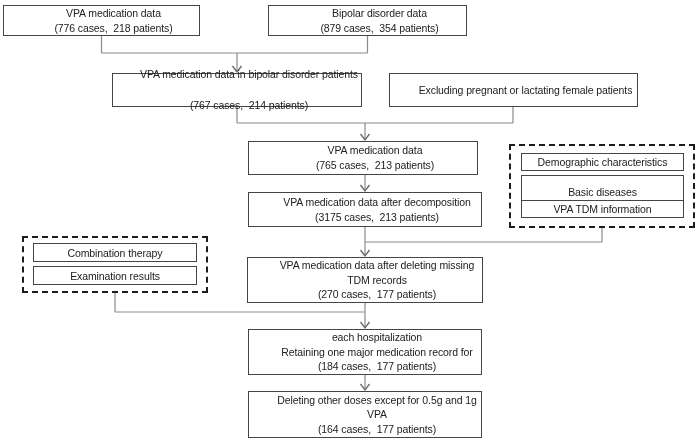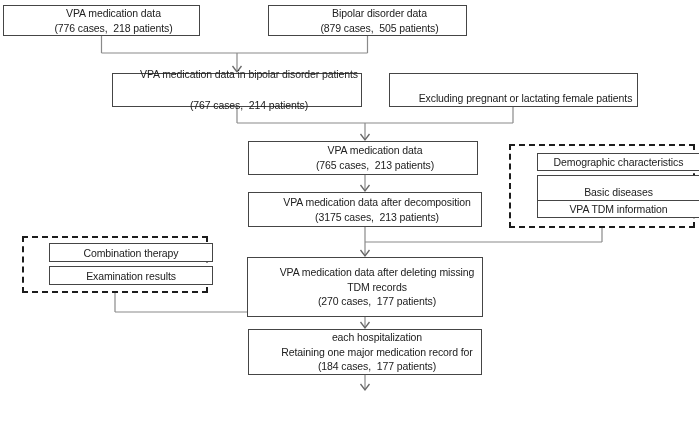--- a/index.html
+++ b/index.html
@@ -51,21 +51,20 @@
     border: 1.5px solid #454545;
     background: #ffffff;
     display: flex;
     align-items: center;
     justify-content: center;
     text-align: center;
     font-size: 10.5px;
     letter-spacing: -0.1px;
     color: #212121;
     white-space: pre;
-    margin-left: 16px;
   }
 </style>
 </head>
 <body>
 
 <div class="canvas">
 
   <svg class="connectors" viewBox="0 0 699 440" fill="none">
 
     <path d="M101.5 36 V53 M367.5 36 V53 M101.5 53 H367.5 M237 53 V71" stroke="#8a8a8a" stroke-width="1.2"></path>
@@ -86,28 +85,28 @@
     <path d="M365 375 V389" stroke="#8a8a8a" stroke-width="1.2"></path>
     <path d="M360.5 384 L365 390 L369.5 384" stroke="#666666" stroke-width="1.3"></path>
   </svg>
 
   <div class="box" style="left:3px; top:5px; width:197px; height:31px;">
     <span class="ln">VPA medication data</span>
     <span class="ln">(776 cases,  218 patients)</span>
   </div>
   <div class="box" style="left:268px; top:5px; width:199px; height:31px;">
     <span class="ln">Bipolar disorder data</span>
-    <span class="ln">(879 cases,  505 patients)</span>
+    <span class="ln">(879 cases,  354 patients)</span>
   </div>
 
   <div class="box" style="left:112px; top:73px; width:250px; height:34px;gap:16px;">
     <span class="ln">VPA medication data in bipolar disorder patients</span>
     <span class="ln">(767 cases,  214 patients)</span>
   </div>
-  <div class="box" style="left:389px; top:73px; width:249px; height:34px;justify-content:flex-end;">
+  <div class="box" style="left:389px; top:73px; width:249px; height:34px;">
     <span class="ln">Excluding pregnant or lactating female patients</span>
   </div>
 
   <div class="box" style="left:248px; top:141px; width:230px; height:34px;">
     <span class="ln">VPA medication data</span>
     <span class="ln">(765 cases,  213 patients)</span>
   </div>
 
   <div class="box" style="left:248px; top:192px; width:234px; height:35px;">
     <span class="ln">VPA medication data after decomposition</span>
@@ -126,26 +125,31 @@
   </div>
 
   <div class="dashed-group" style="left:22px; top:236px; width:186px; height:57px;"></div>
   <div class="small-box" style="left:33px; top:243px; width:164px; height:19px;justify-content:center;">
     <span class="ln">Combination therapy</span>
   </div>
   <div class="small-box" style="left:33px; top:266px; width:164px; height:19px;">
     <span class="ln">Examination results</span>
   </div>
 
-  <div class="box h3" style="left:247px; top:257px; width:236px; height:60px;">
+  <div class="box h3" style="left:247px; top:257px; width:236px; height:46px;">
     <span class="ln">VPA medication data after deleting missing</span>
     <span class="ln">TDM records</span>
     <span class="ln">(270 cases,  177 patients)</span>
   </div>
 
   <div class="box h3" style="left:248px; top:329px; width:234px; height:46px;">
     <span class="ln">each hospitalization</span>
     <span class="ln">Retaining one major medication record for</span>
     <span class="ln">(184 cases,  177 patients)</span>
   </div>
 
+  <div class="box h3" style="left:248px; top:391px; width:234px; height:47px;">
+    <span class="ln">Deleting other doses except for 0.5g and 1g</span>
+    <span class="ln">VPA</span>
+    <span class="ln">(164 cases,  177 patients)</span>
+  </div>
 
 </div>
 
 </body></html>

